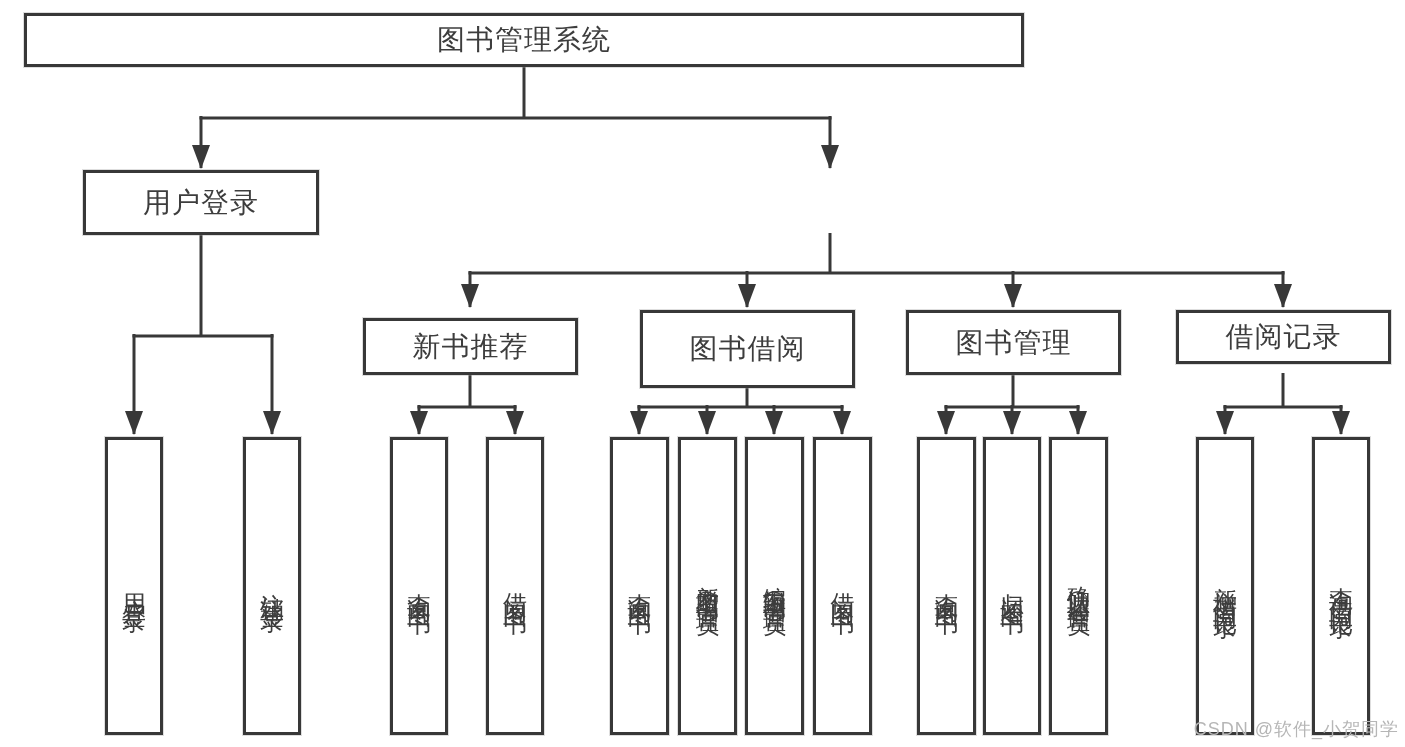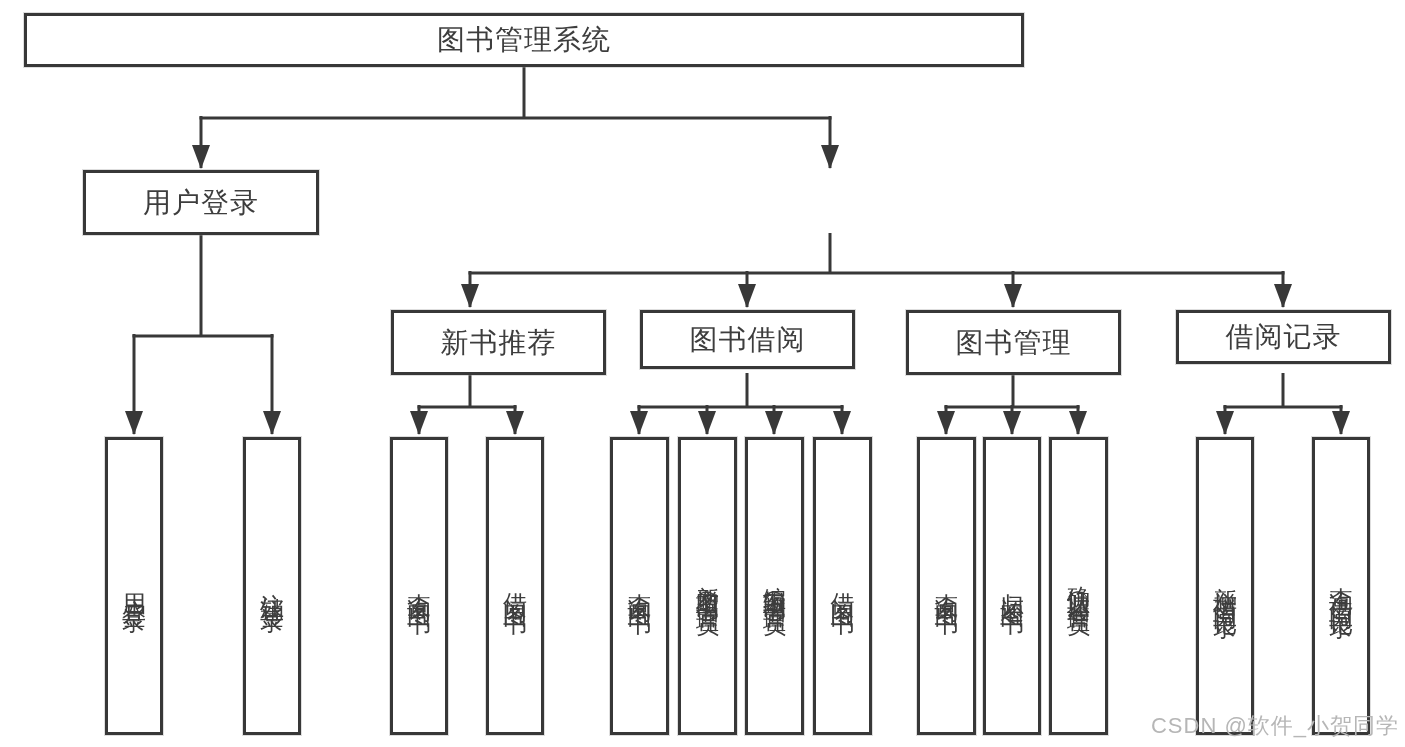--- a/index.html
+++ b/index.html
@@ -16,21 +16,21 @@
     color:#3d3d3d;box-shadow:0 0 0 1px rgba(160,160,160,0.35);
   }
   .node.h{font-size:28px;letter-spacing:1px;white-space:nowrap;}
   .node.v{
     writing-mode:vertical-rl;text-orientation:mixed;
     font-size:24px;letter-spacing:6px;line-height:1;
   }
   .node.v.small{font-size:23px;letter-spacing:4px;}
   .watermark{
     position:absolute;z-index:3;right:6px;bottom:6px;
-    font-size:22px;color:#b6b6b6;letter-spacing:1px;white-space:nowrap;
+    font-size:18px;color:#b6b6b6;letter-spacing:1px;white-space:nowrap;
   }
 </style>
 </head>
 <body>
 
 <div id="stage">
 
   <svg class="connectors" width="1405" height="747" viewBox="0 0 1405 747">
     <defs>
       <marker id="arr" viewBox="0 0 24 18" refX="23" refY="9" markerWidth="24" markerHeight="18" orient="auto" markerUnits="userSpaceOnUse">
@@ -78,22 +78,22 @@
       <line x1="1223.5" y1="407" x2="1342.5" y2="407"></line>
       <line x1="1225" y1="405" x2="1225" y2="434" marker-end="url(#arr)"></line>
       <line x1="1341" y1="405" x2="1341" y2="434" marker-end="url(#arr)"></line>
     </g>
   </svg>
 
   <div class="node h" style="left:24px;top:13px;width:1000px;height:54px;">图书管理系统</div>
 
   <div class="node h" style="left:83px;top:170px;width:236px;height:65px;">用户登录</div>
 
-  <div class="node h" style="left:363px;top:310px;width:215px;height:65px;margin-left:28px;">新书推荐</div>
-  <div class="node h" style="left:640px;top:310px;width:215px;height:59px;">图书借阅</div>
+  <div class="node h" style="left:363px;top:318px;width:215px;height:57px;">新书推荐</div>
+  <div class="node h" style="left:640px;top:310px;width:215px;height:78px;">图书借阅</div>
   <div class="node h" style="left:906px;top:310px;width:215px;height:65px;">图书管理</div>
   <div class="node h" style="left:1176px;top:310px;width:215px;height:54px;">借阅记录</div>
 
   <div class="node v" style="left:105px;top:437px;width:58px;height:298px;">用户登录</div>
   <div class="node v" style="left:243px;top:437px;width:58px;height:298px;">注销登录</div>
 
   <div class="node v" style="left:390px;top:437px;width:58px;height:298px;">查询图书</div>
   <div class="node v" style="left:486px;top:437px;width:58px;height:298px;">借阅图书</div>
 
   <div class="node v" style="left:610px;top:437px;width:59px;height:298px;">查询图书</div>

